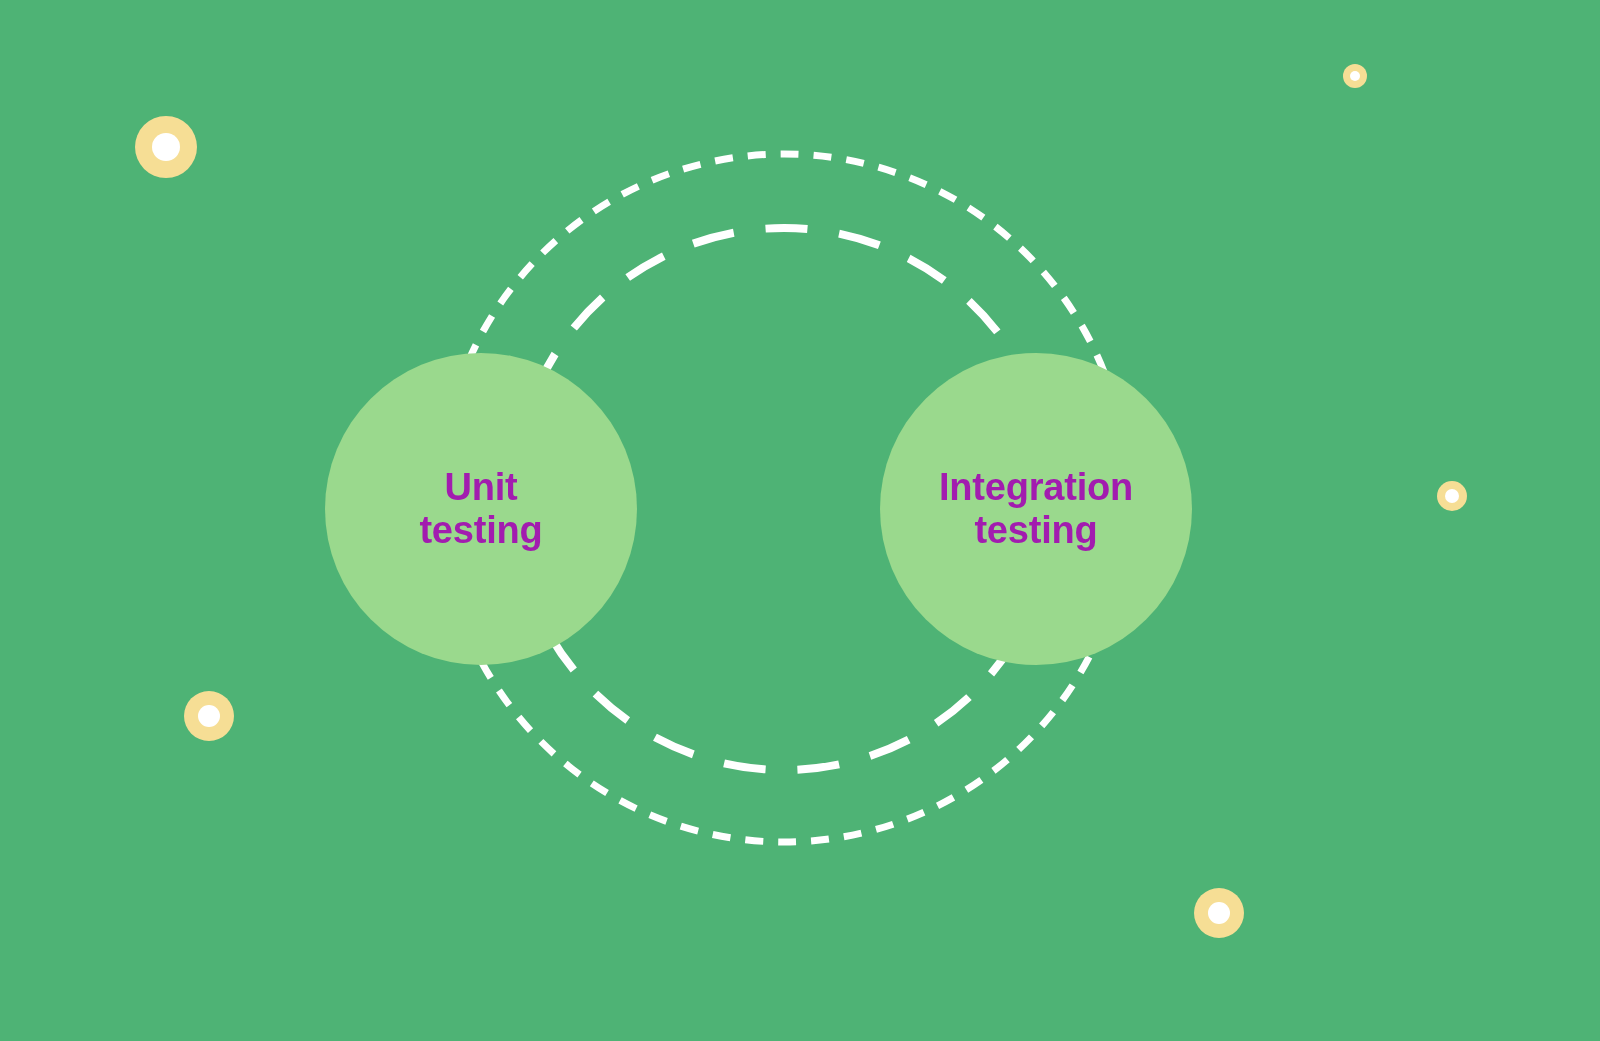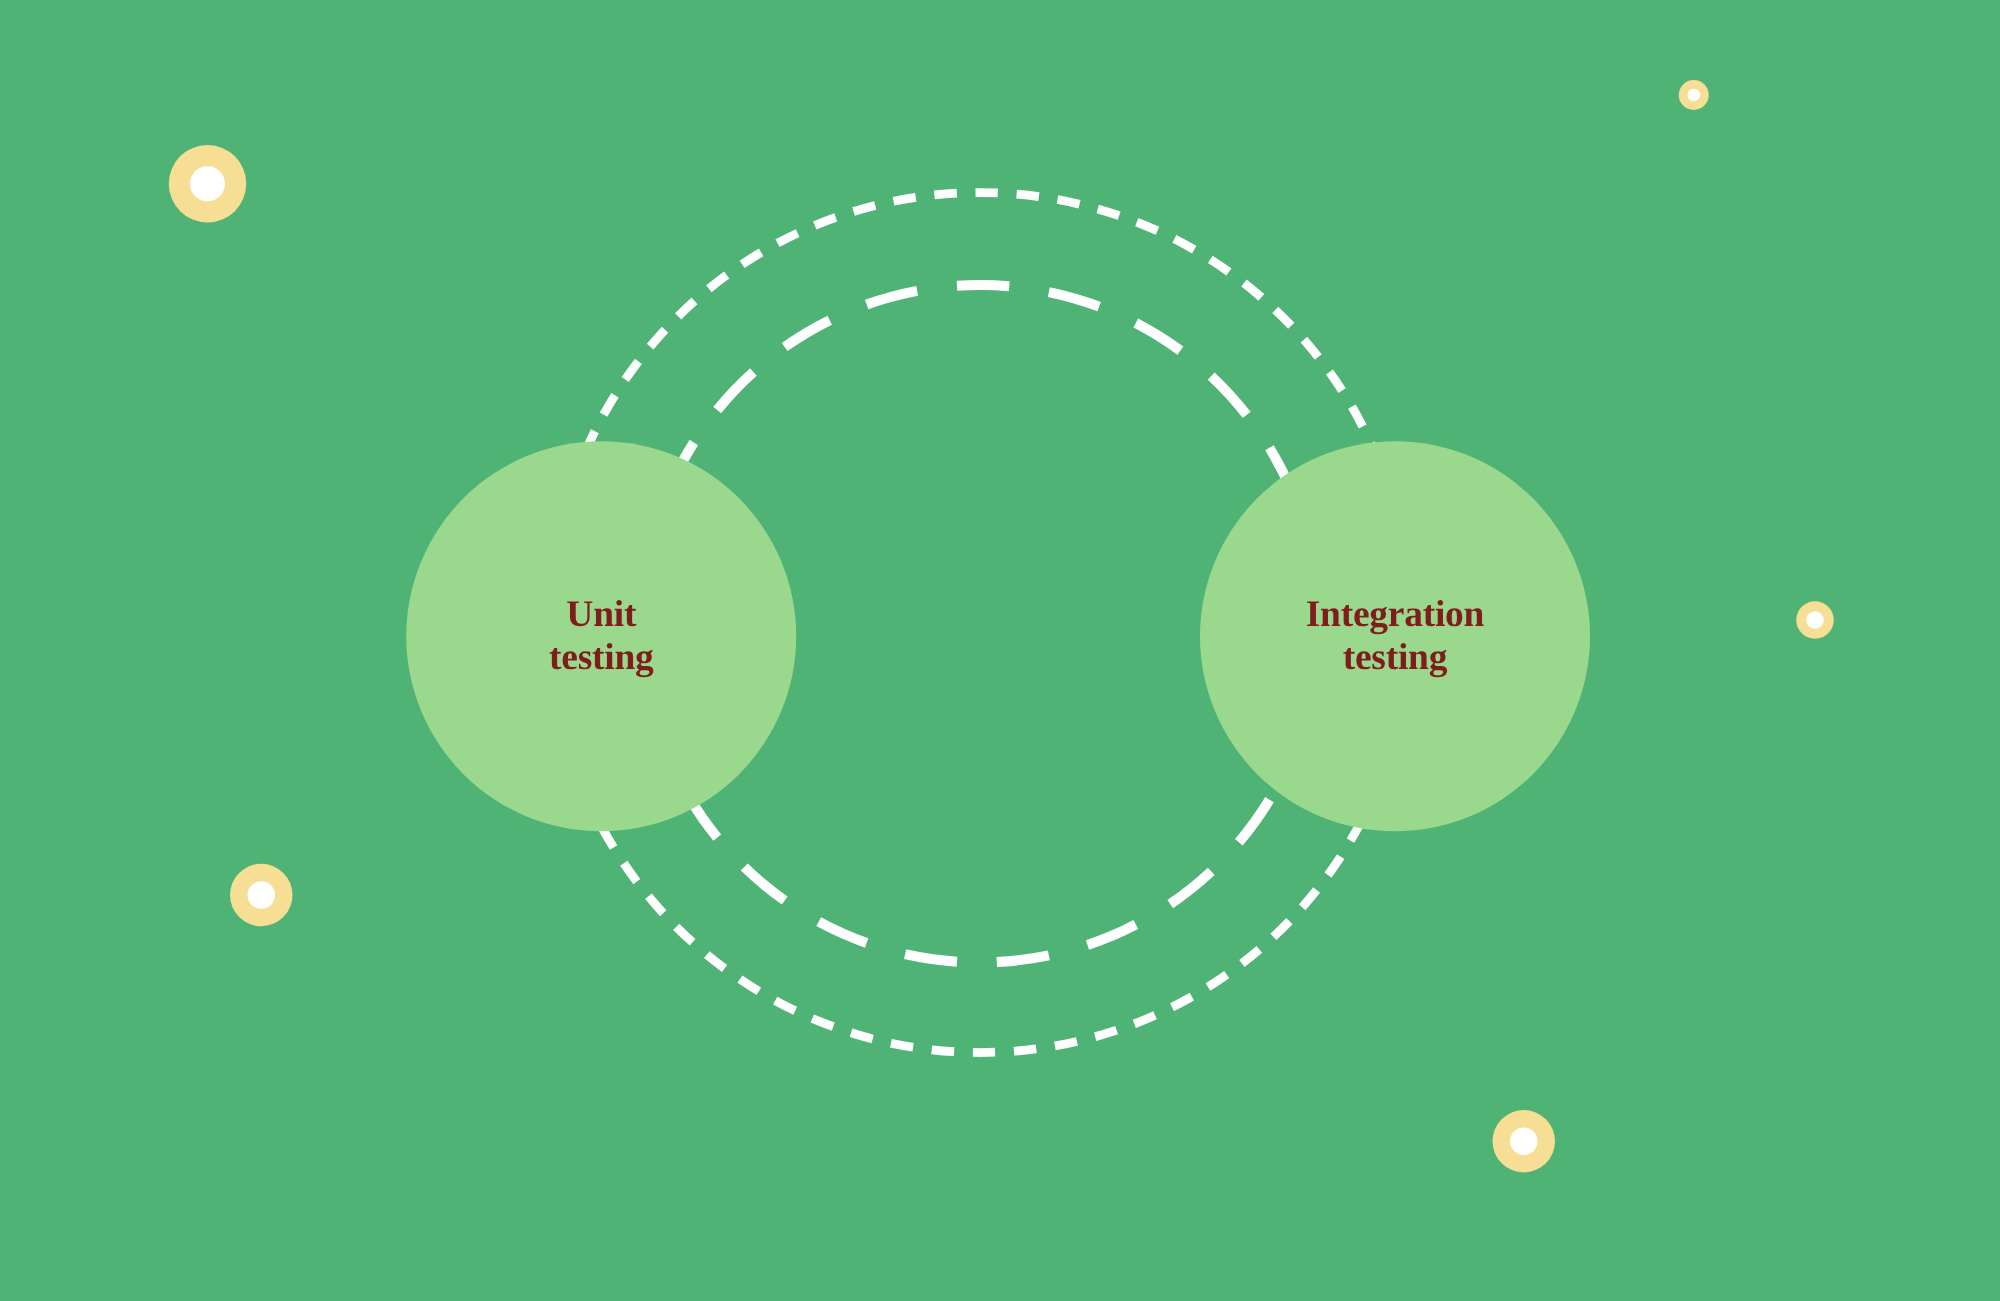--- a/index.html
+++ b/index.html
@@ -30,37 +30,37 @@
     position: absolute;
     border-radius: 50%;
     background: #9AD98D;
     display: flex;
     align-items: center;
     justify-content: center;
     text-align: center;
     box-sizing: border-box;
   }
   .node-label {
-    color: #7f1d1d;
-    font-family: Liberation Serif, serif;
+    color: #a21caf;
+    font-family: Liberation Sans, sans-serif;
     font-weight: bold;
-    font-size: 30px;
+    font-size: 38px;
     line-height: 1.12;
     letter-spacing: -0.2px;
     white-space: pre-line;
     padding: 0 10px;
   }
   #node-unit {
     left: 325px;
     top: 353px;
     width: 312px;
     height: 312px;
   }
   #node-integration {
-    left: 960px;
+    left: 880px;
     top: 353px;
     width: 312px;
     height: 312px;
   }
   .dot {
     position: absolute;
     border-radius: 50%;
     background: #F6DE95;
     display: flex;
     align-items: center;

